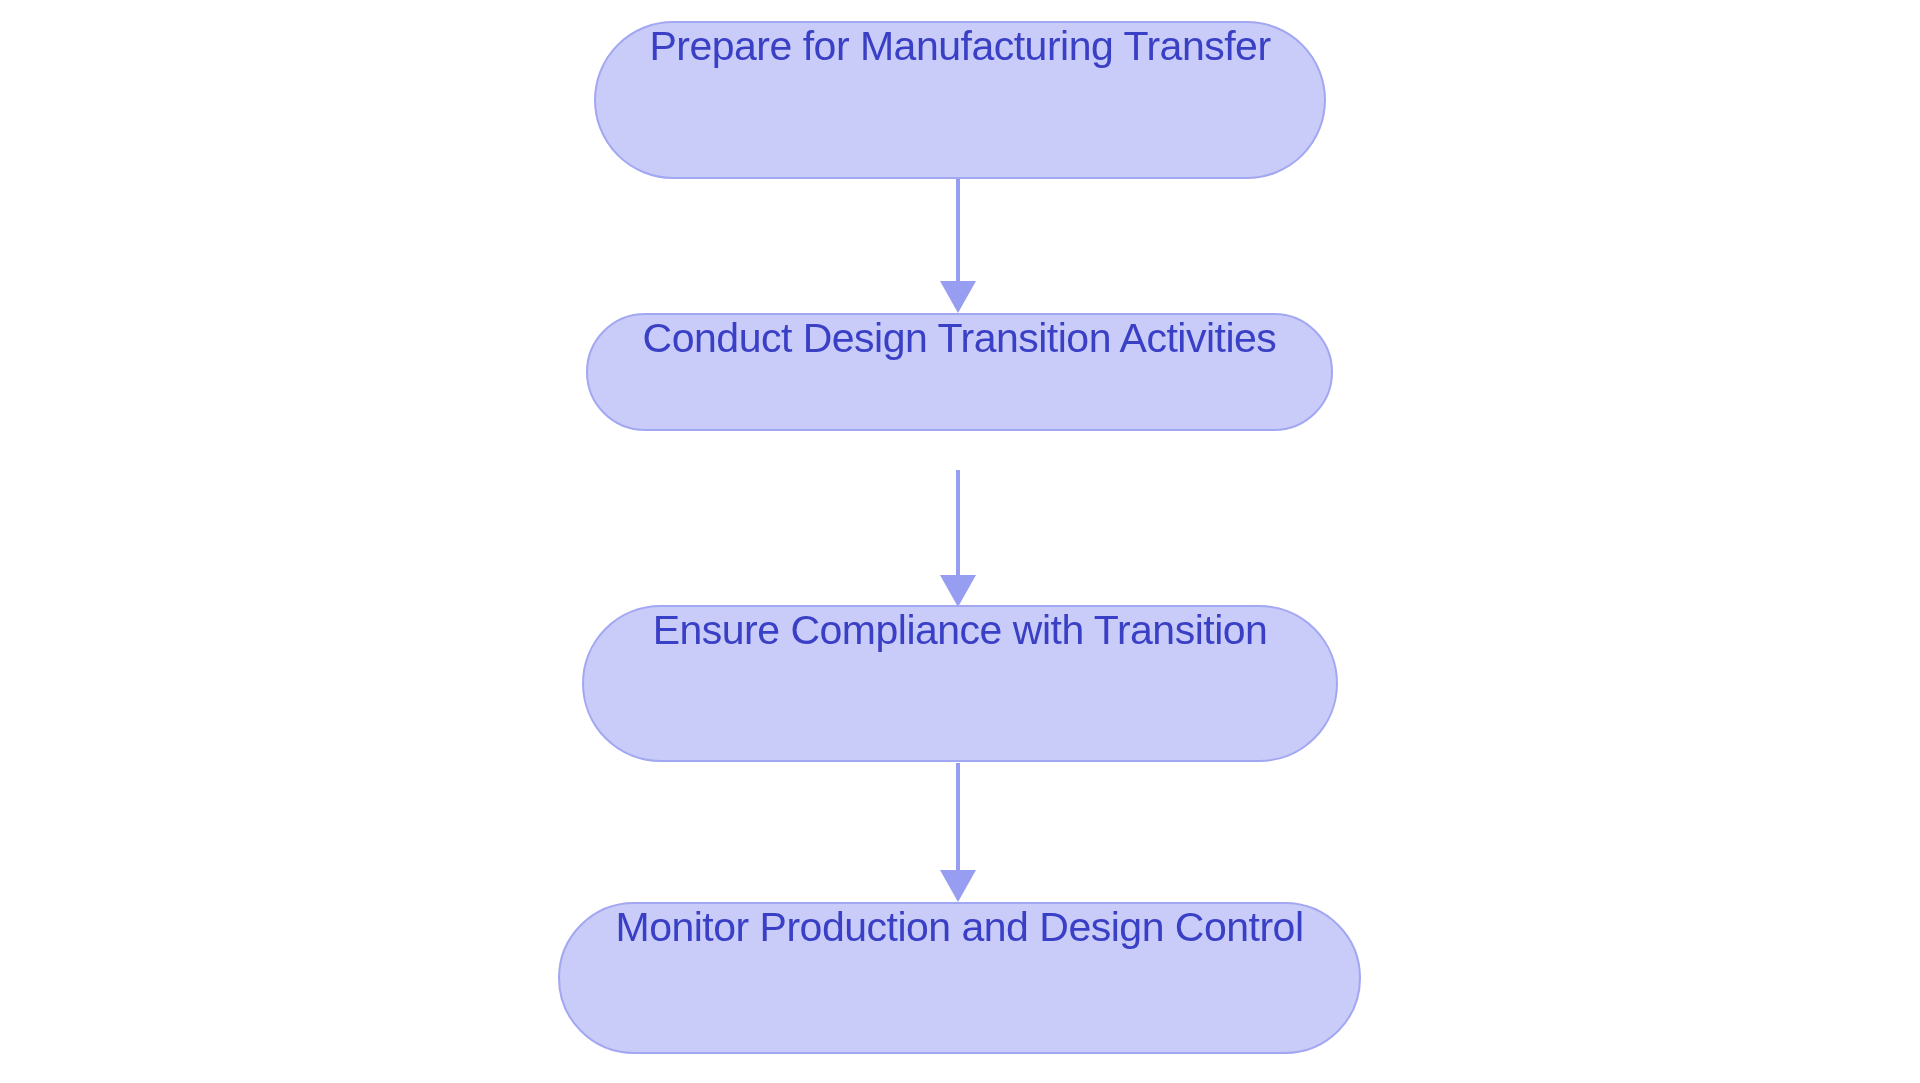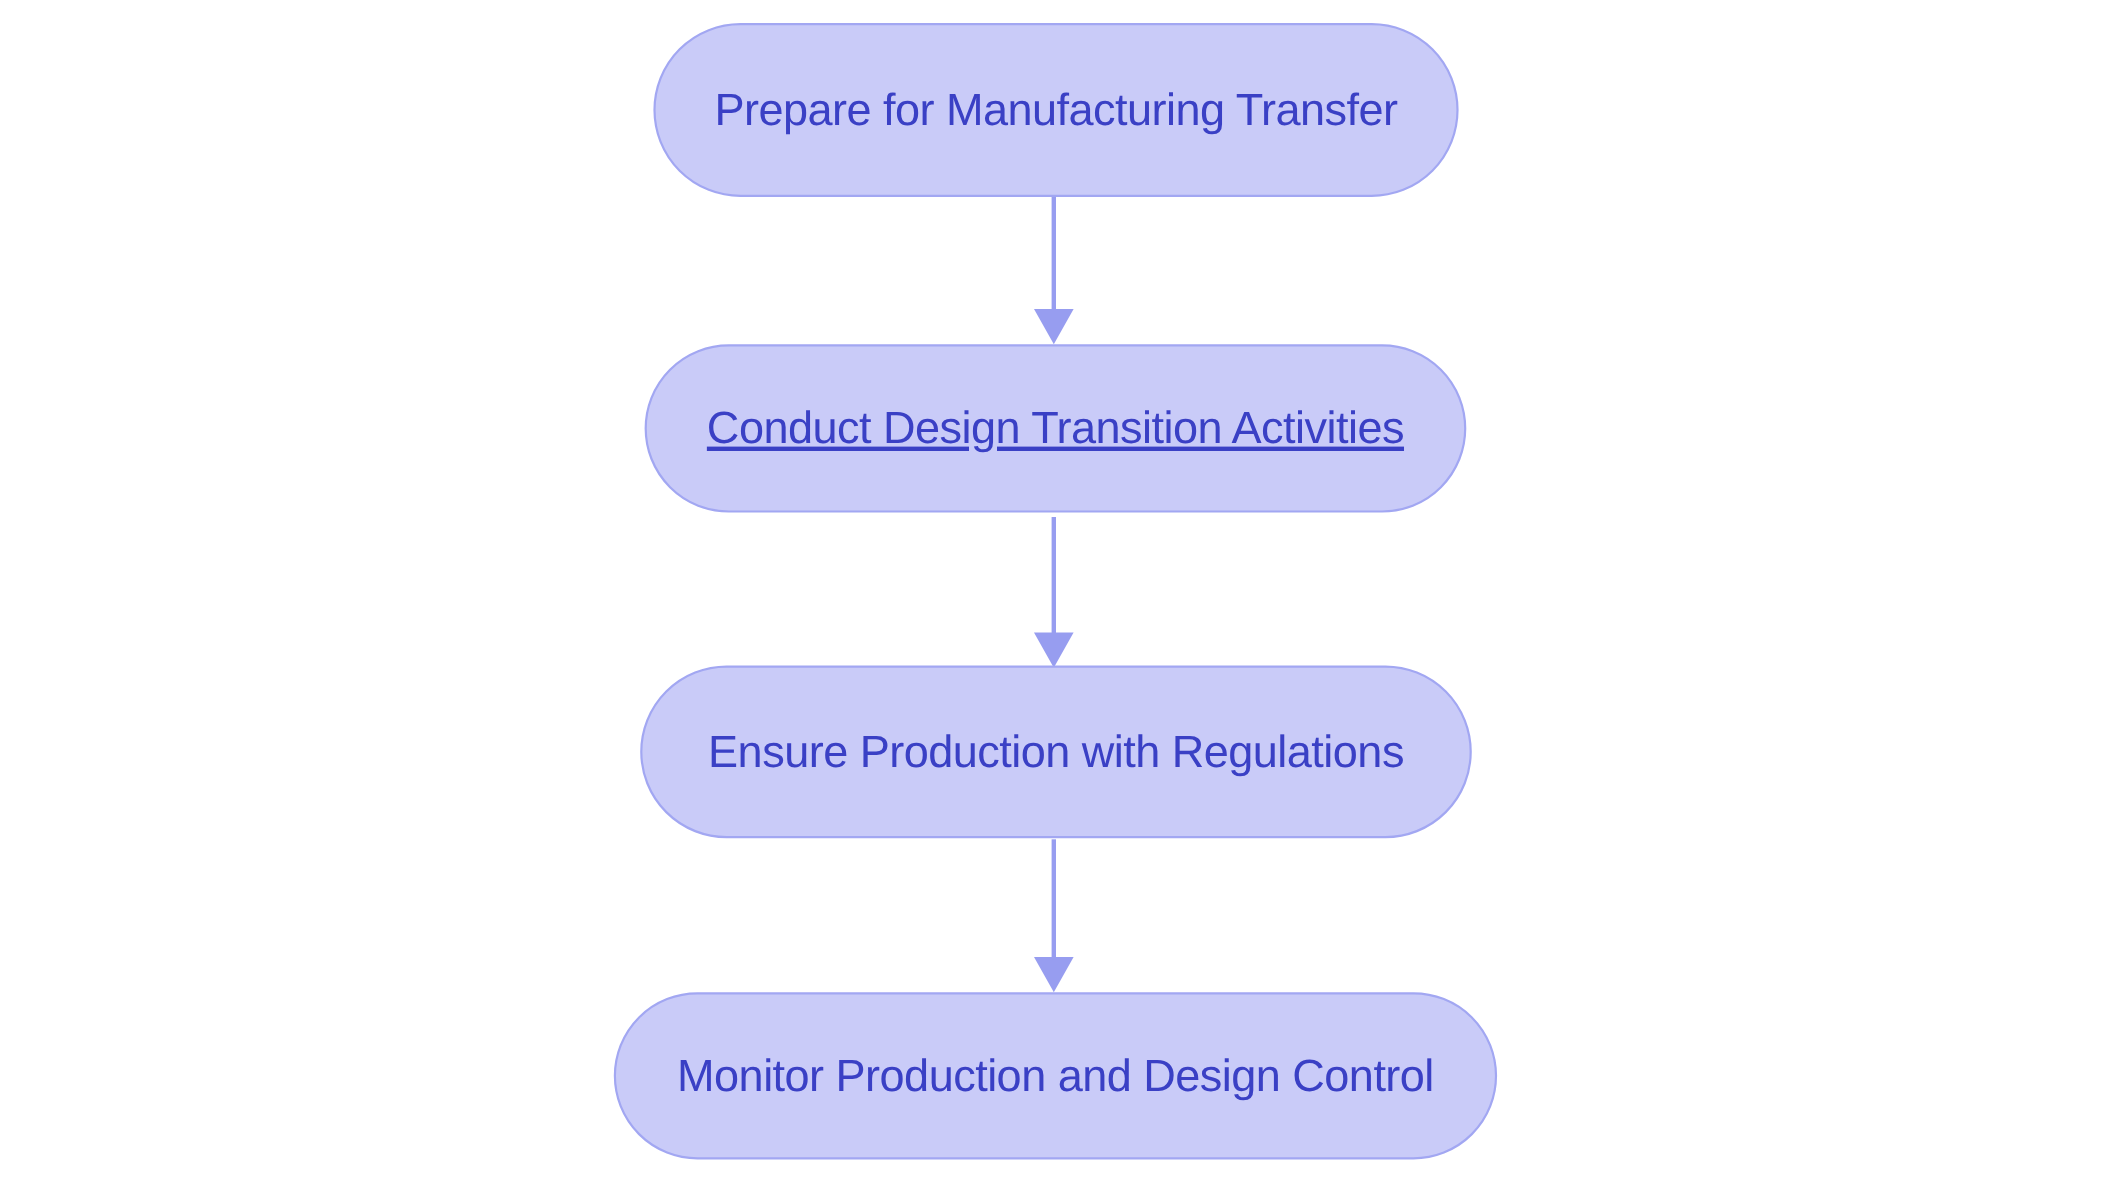--- a/index.html
+++ b/index.html
@@ -20,30 +20,29 @@
     height: 1083px;
     background: var(--background);
     overflow: hidden;
   }
   .node {
     position: absolute;
     background: var(--node-fill);
     border: 2px solid var(--node-border);
     border-radius: 79px;
     display: flex;
-    align-items: center;
     justify-content: center;
     color: var(--text);
     font-size: 41px;
     letter-spacing: -0.5px;
     text-align: center;
     white-space: nowrap;
   }
   .node-1 { left: 594px; top: 21px;  width: 732px; height: 158px; }
-  .node-2 { left: 586px; top: 313px; width: 747px; height: 153px; text-decoration: underline; }
+  .node-2 { left: 586px; top: 313px; width: 747px; height: 118px; }
   .node-3 { left: 582px; top: 605px; width: 756px; height: 157px; }
   .node-4 { left: 558px; top: 902px; width: 803px; height: 152px; }
 
   .arrow {
     position: absolute;
     width: 36px;
     left: 940px;
   }
   .arrow .line {
     position: absolute;
@@ -84,21 +83,21 @@
   <div class="node node-2">
     <span>Conduct Design Transition Activities</span>
   </div>
 
   <div class="arrow arrow-2">
     <div class="line"></div>
     <div class="head"></div>
   </div>
 
   <div class="node node-3">
-    <span>Ensure Production with Regulations</span>
+    <span>Ensure Compliance with Transition</span>
   </div>
 
   <div class="arrow arrow-3">
     <div class="line"></div>
     <div class="head"></div>
   </div>
 
   <div class="node node-4">
     <span>Monitor Production and Design Control</span>
   </div>

